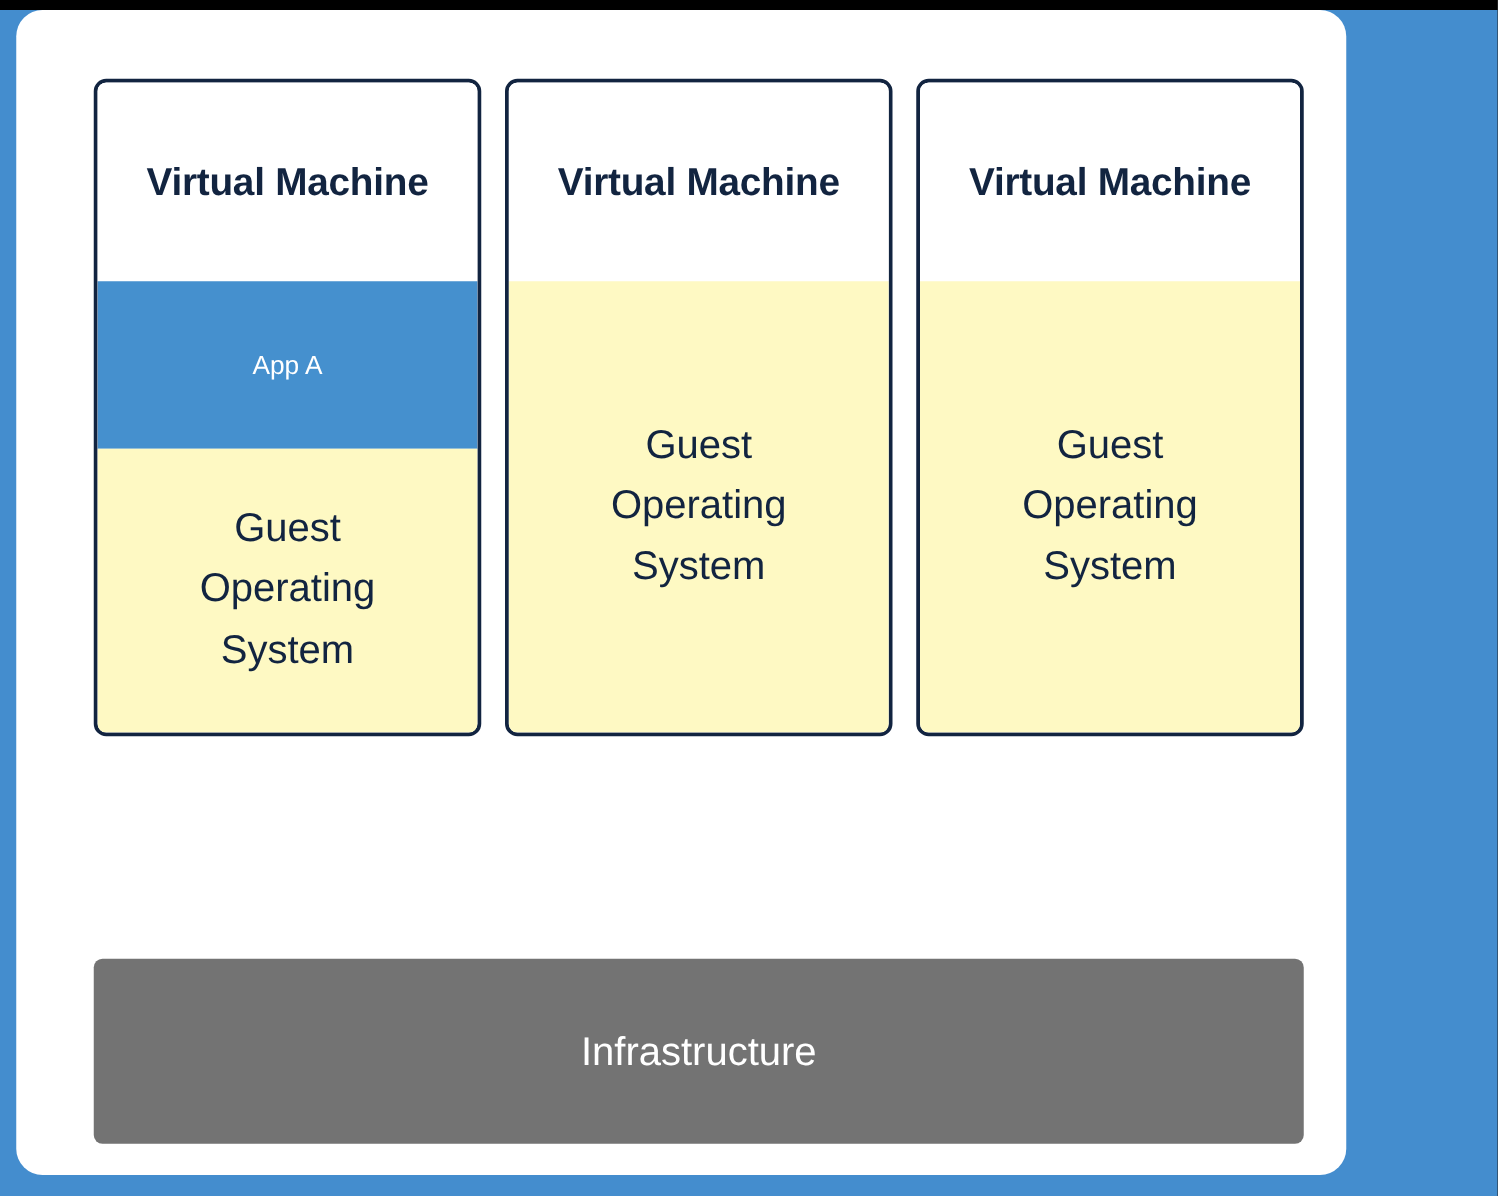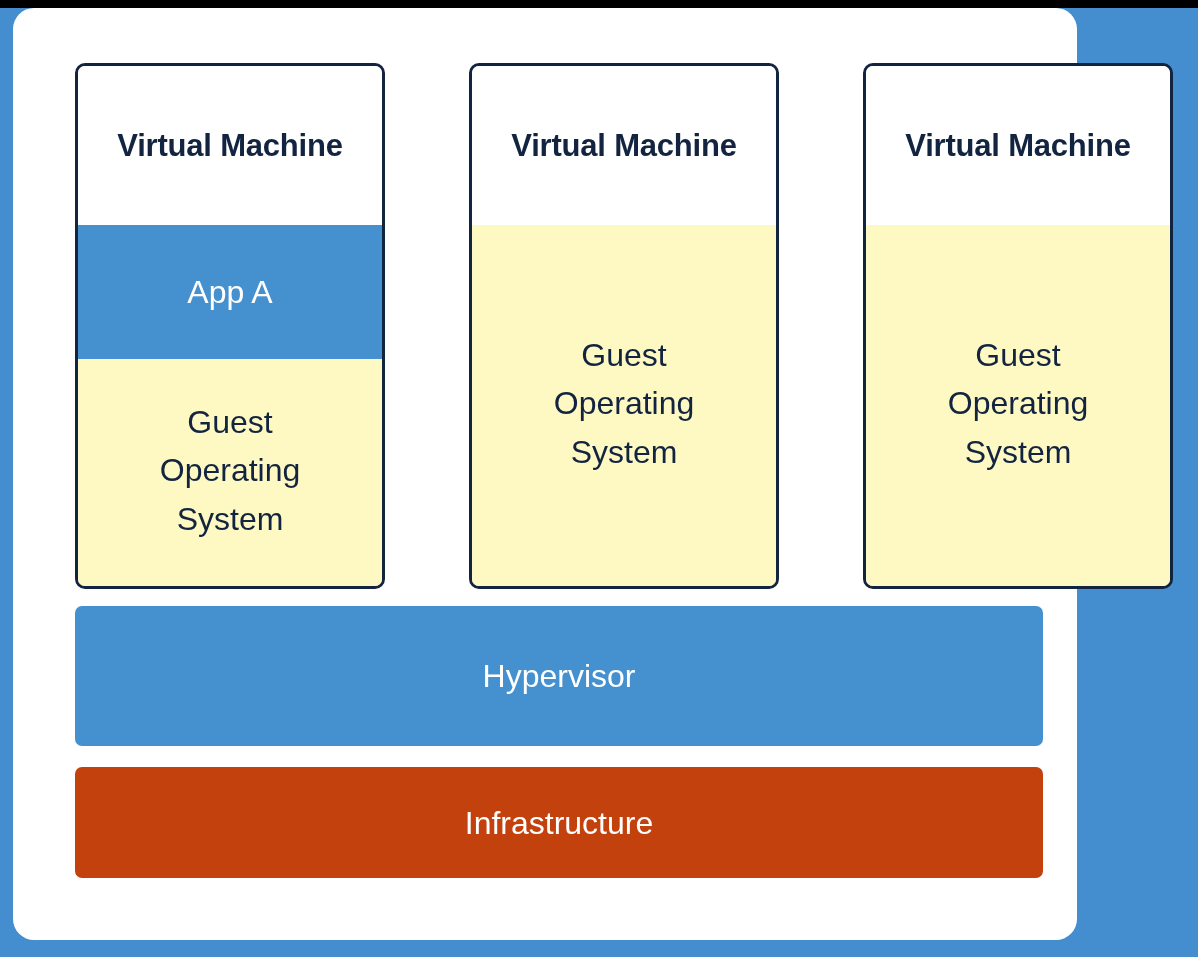--- a/index.html
+++ b/index.html
@@ -29,21 +29,21 @@
     left:13px; top:8px;
     width:1064px; height:932px;
     background:#FFFFFF;
     border-radius:21px;
   }
 
   
   #vm-row{
     position:absolute;
     left:62px; top:55px;
-    width:1098px; height:526px;
+    width:968px; height:526px;
     display:flex;
     justify-content:space-between;
   }
   .vm-box{
     width:310px; height:526px;
     border:3px solid #122440;
     border-radius:10px;
     background:#FFFFFF;
     display:flex;
     flex-direction:column;
@@ -66,21 +66,21 @@
     white-space:nowrap;
   }
   .vm-app-band{
     flex:0 0 134px;
     background:#4590CE;
     display:flex;
     align-items:center;
     justify-content:center;
   }
   .vm-app-label{
-    font-size:32px;
+    font-size:21px;
     color:#FFFFFF;
     line-height:1;
     white-space:nowrap;
   }
   .vm-guest-band{
     flex:1 1 auto;
     background:#fef9c3;
     display:flex;
     align-items:center;
     justify-content:center;
@@ -102,22 +102,22 @@
     border-radius:7px;
     display:flex;
     align-items:center;
     justify-content:center;
   }
   #hypervisor-bar{
     top:598px; height:140px;
     background:#4590CE;
   }
   #infrastructure-bar{
-    top:759px; height:111px;
-    background:#c2410c;
+    top:759px; height:148px;
+    background:#737373;
   }
   .layer-label{
     font-size:32px;
     color:#FFFFFF;
     line-height:1;
     white-space:nowrap;
   }
 </style>
 </head>
 <body>
@@ -161,22 +161,19 @@
         </div>
         <div class="vm-guest-band">
           <span class="vm-guest-label">Guest
 Operating
 System</span>
         </div>
       </div>
 
     </div>
 
-    <div class="layer-bar" id="hypervisor-bar">
-      <span class="layer-label">Hypervisor</span>
-    </div>
 
     <div class="layer-bar" id="infrastructure-bar">
       <span class="layer-label">Infrastructure</span>
     </div>
 
   </div>
 </div>
 
 </body></html>

